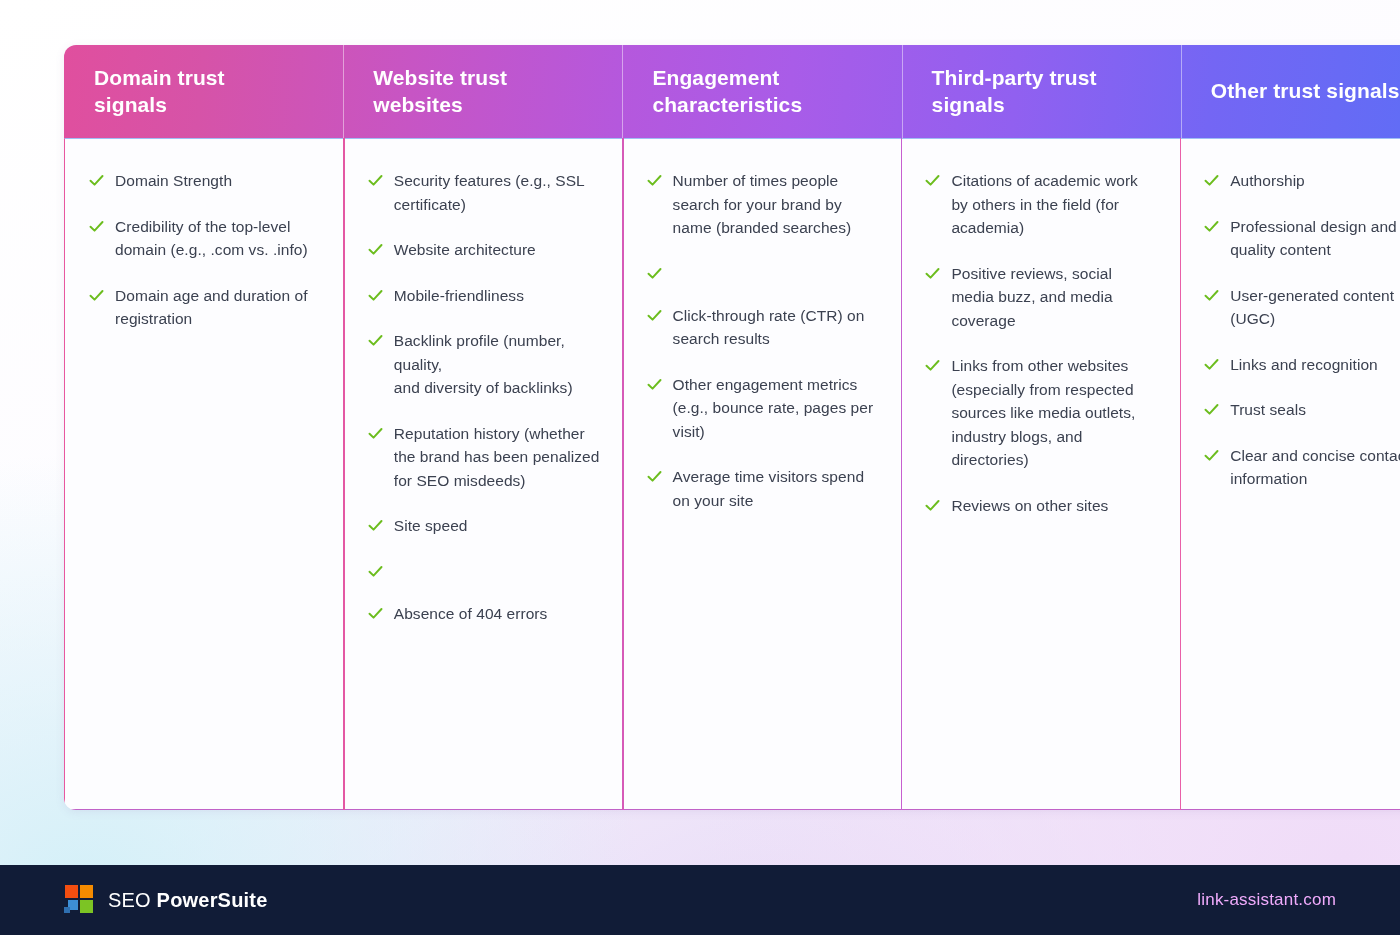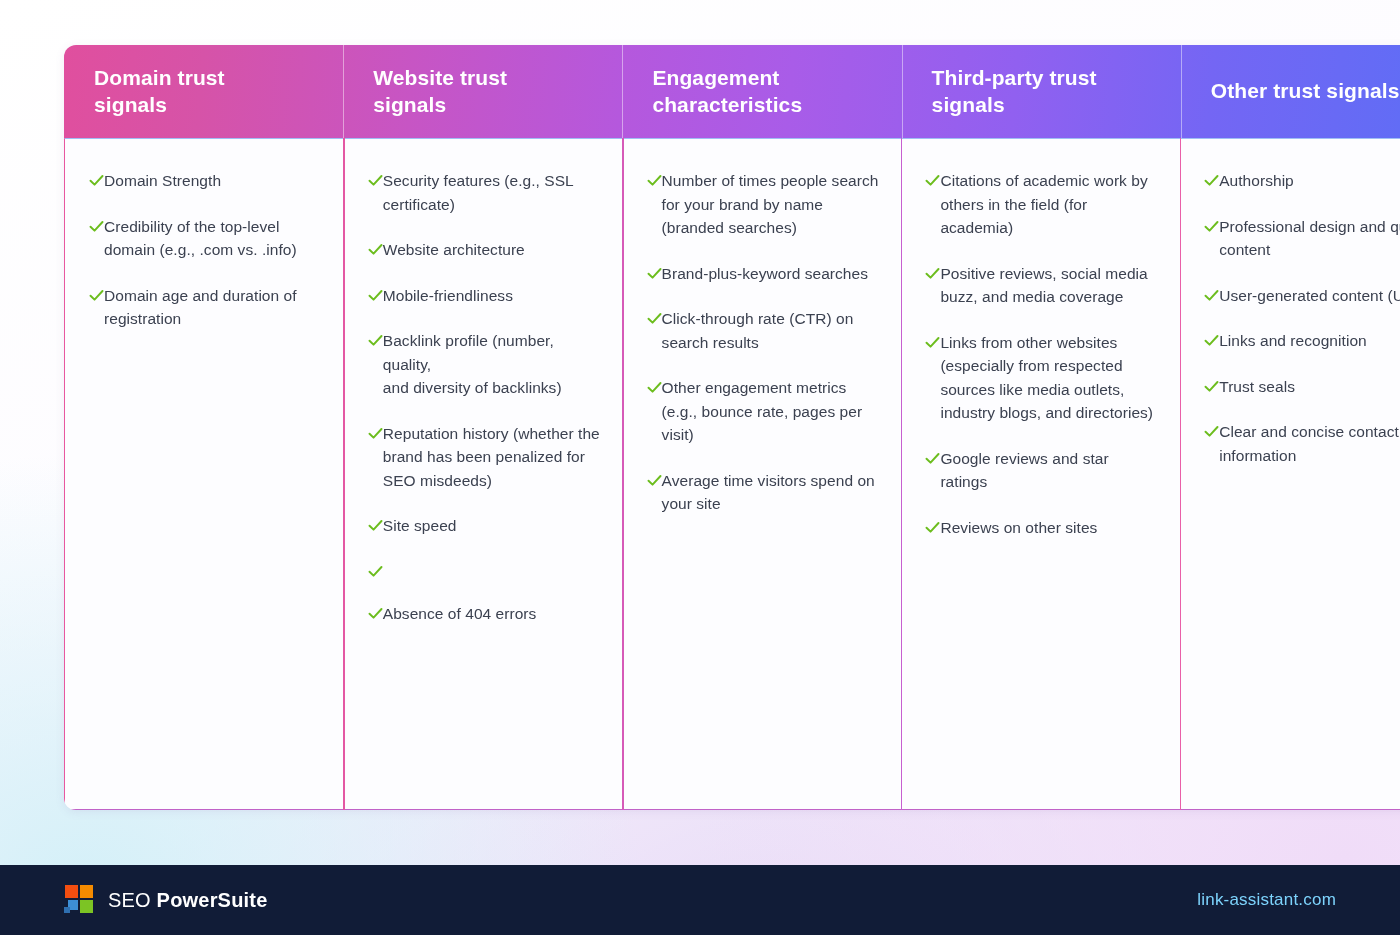--- a/index.html
+++ b/index.html
@@ -111,21 +111,21 @@
   .body-cell:nth-child(2)::before { background: #e358a3; }
   .body-cell:nth-child(3)::before { background: #d65ab8; }
   .body-cell:nth-child(4)::before { background: #c75fd0; }
   .body-cell:nth-child(5)::before { background: #e95fa8; }
 
   ul.signal-list { list-style: none; }
 
   li.signal-item {
     display: flex;
     align-items: flex-start;
-    gap: 0;
+    gap: 11px;
     margin-bottom: 22px;
     line-height: 1.52;
   }
   li.signal-item:last-child { margin-bottom: 0; }
 
   .check-icon {
     flex: 0 0 auto;
     width: 15px;
     height: 16px;
     margin-top: 4px;
@@ -172,39 +172,39 @@
 
   #brand-name {
     color: #ffffff;
     font-size: 20px;
     letter-spacing: .2px;
   }
   #brand-name .light { font-weight: normal; }
   #brand-name .bold  { font-weight: bold; }
 
   #footer-url {
-    color: #7dd3fc;
+    color: #f0abfc;
     font-size: 17px;
     letter-spacing: .2px;
   }
 </style>
 </head>
 <body>
 
 <div id="bg"></div>
 
 <div id="card">
   <div id="card-inner">
 
     <div class="header-row">
       <div class="header-cell">
         <h2>Domain trust signals</h2>
       </div>
       <div class="header-cell">
-        <h2>Website trust signals</h2>
+        <h2>Website trust websites</h2>
       </div>
       <div class="header-cell">
         <h2>Engagement characteristics</h2>
       </div>
       <div class="header-cell">
         <h2>Third-party trust signals</h2>
       </div>
       <div class="header-cell">
         <h2>Other trust signals</h2>
       </div>
@@ -316,21 +316,20 @@
                 </svg>
               </span>
               <span class="signal-text">Number of times people search for your brand by name (branded searches)</span>
             </li>
             <li class="signal-item">
               <span class="check-icon">
                 <svg viewBox="0 0 16 16" aria-hidden="true">
                   <path d="M1.6 8.2 L5.9 12.4 L14.4 3.2" fill="none" stroke="#6cbd1e" stroke-width="2.1" stroke-linecap="round" stroke-linejoin="round"></path>
                 </svg>
               </span>
-              <span class="signal-text">Brand-plus-keyword searches</span>
             </li>
             <li class="signal-item">
               <span class="check-icon">
                 <svg viewBox="0 0 16 16" aria-hidden="true">
                   <path d="M1.6 8.2 L5.9 12.4 L14.4 3.2" fill="none" stroke="#6cbd1e" stroke-width="2.1" stroke-linecap="round" stroke-linejoin="round"></path>
                 </svg>
               </span>
               <span class="signal-text">Click-through rate (CTR) on search results</span>
             </li>
             <li class="signal-item">
@@ -369,28 +368,20 @@
               </span>
               <span class="signal-text">Positive reviews, social media buzz, and media coverage</span>
             </li>
             <li class="signal-item">
               <span class="check-icon">
                 <svg viewBox="0 0 16 16" aria-hidden="true">
                   <path d="M1.6 8.2 L5.9 12.4 L14.4 3.2" fill="none" stroke="#6cbd1e" stroke-width="2.1" stroke-linecap="round" stroke-linejoin="round"></path>
                 </svg>
               </span>
               <span class="signal-text">Links from other websites (especially from respected sources like media outlets, industry blogs, and directories)</span>
-            </li>
-            <li class="signal-item">
-              <span class="check-icon">
-                <svg viewBox="0 0 16 16" aria-hidden="true">
-                  <path d="M1.6 8.2 L5.9 12.4 L14.4 3.2" fill="none" stroke="#6cbd1e" stroke-width="2.1" stroke-linecap="round" stroke-linejoin="round"></path>
-                </svg>
-              </span>
-              <span class="signal-text">Google reviews and star ratings</span>
             </li>
             <li class="signal-item">
               <span class="check-icon">
                 <svg viewBox="0 0 16 16" aria-hidden="true">
                   <path d="M1.6 8.2 L5.9 12.4 L14.4 3.2" fill="none" stroke="#6cbd1e" stroke-width="2.1" stroke-linecap="round" stroke-linejoin="round"></path>
                 </svg>
               </span>
               <span class="signal-text">Reviews on other sites</span>
             </li>
           </ul>

